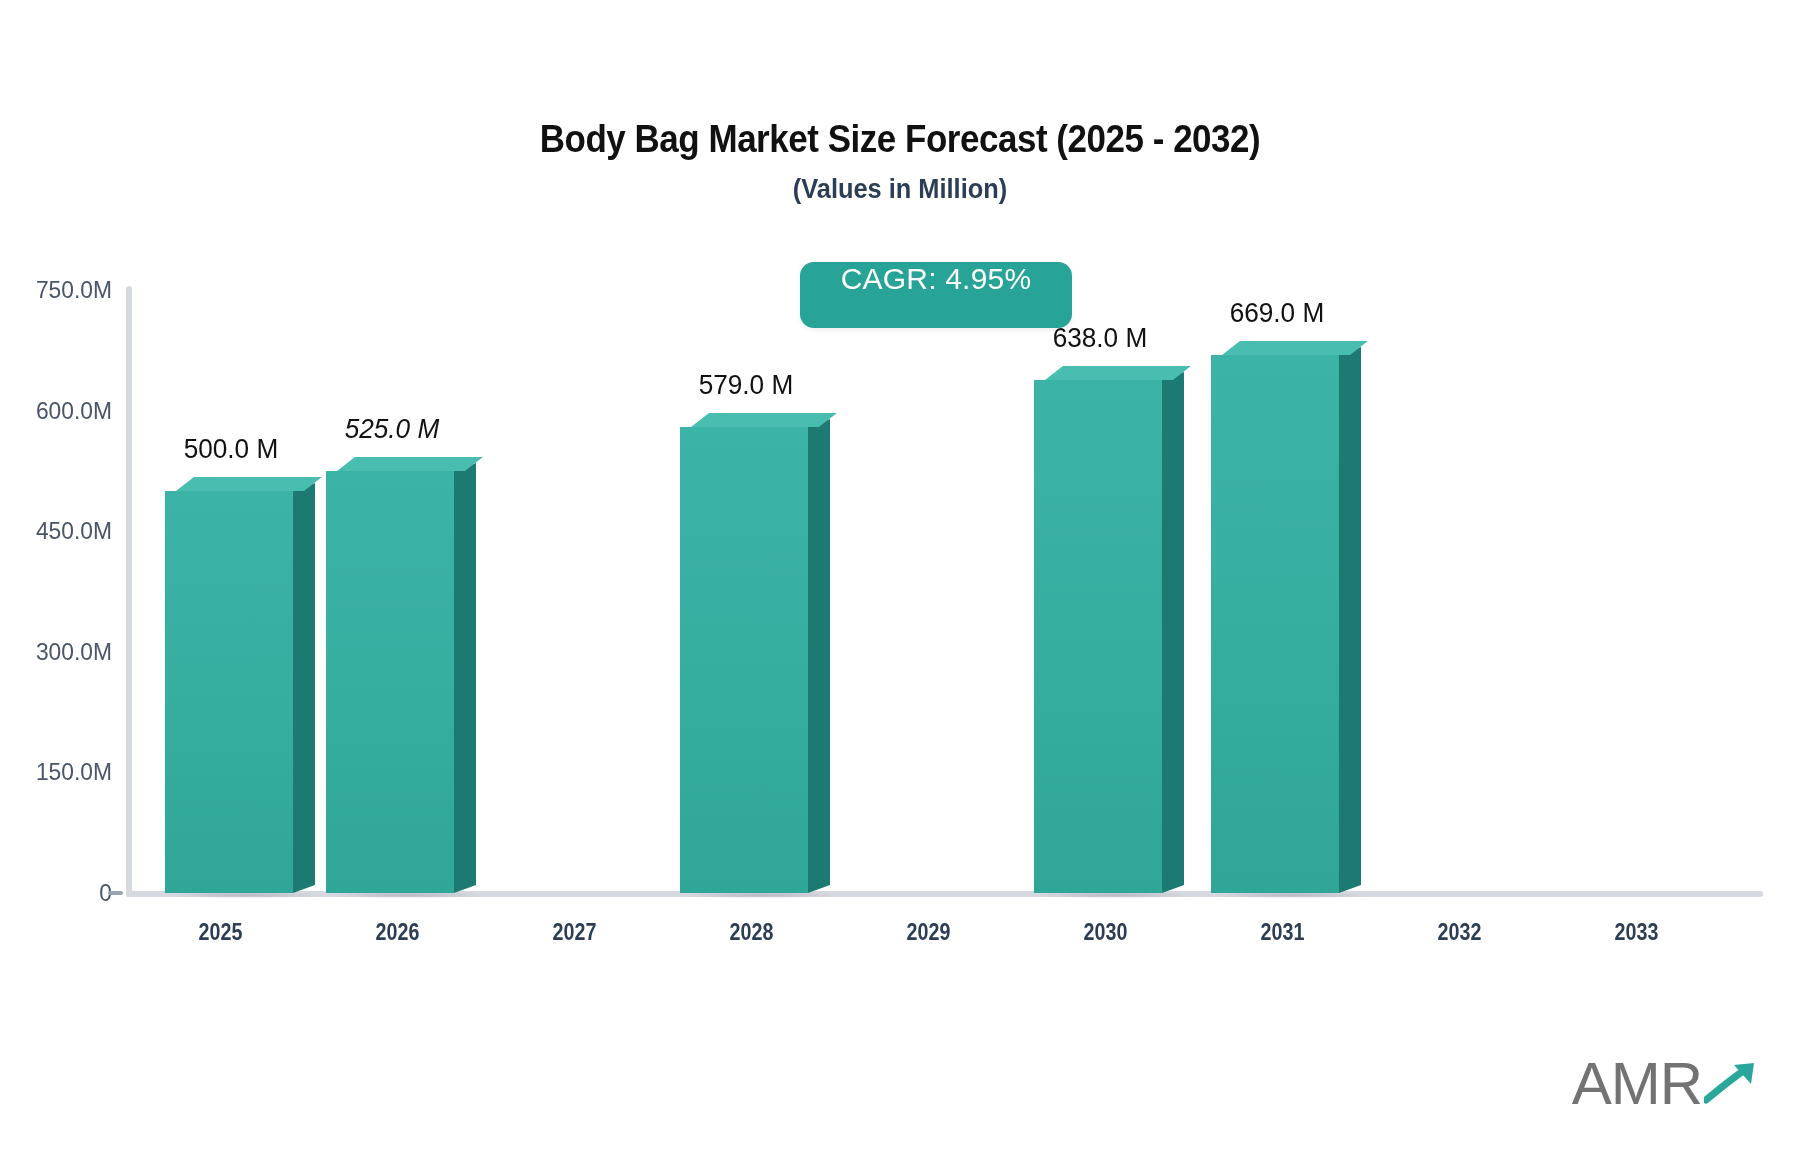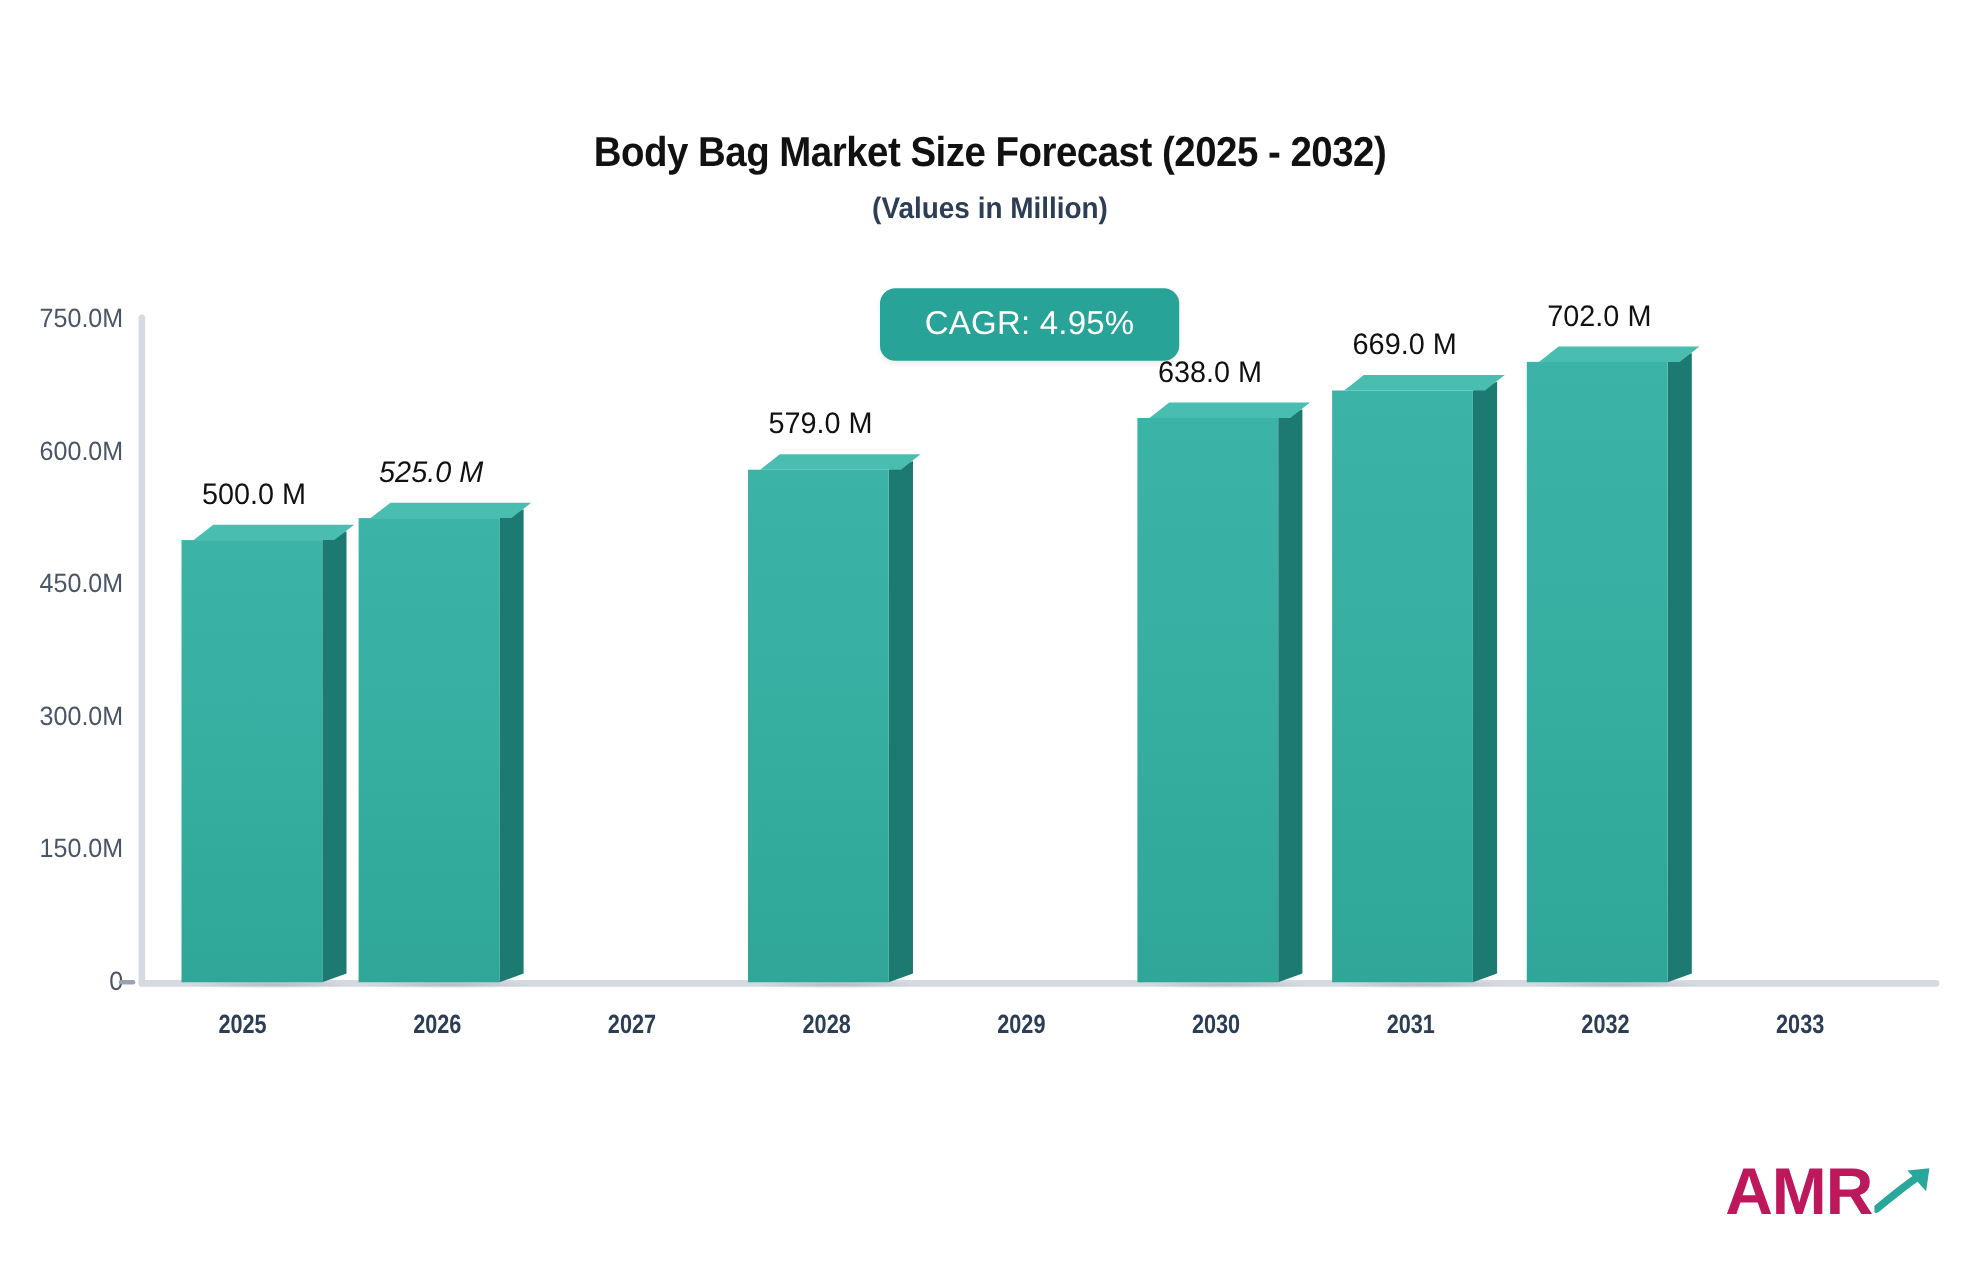--- a/index.html
+++ b/index.html
@@ -40,21 +40,20 @@
   
   #cagr-badge {
     position: absolute;
     top: 262px;
     left: 800px;
     width: 272px;
     height: 66px;
     background: #27a397;
     border-radius: 14px;
     display: flex;
-    align-items: center;
     justify-content: center;
     color: #ffffff;
     font-size: 30px;
     font-weight: 500;
     letter-spacing: 0.2px;
     box-shadow: 0 2px 5px rgba(0,0,0,0.07);
     z-index: 6;
   }
 
   
@@ -162,22 +161,22 @@
   
   #logo {
     position: absolute;
     right: 40px;
     bottom: 42px;
     display: flex;
     align-items: flex-end;
   }
   #logo-text {
     font-size: 60px;
-    font-weight: 700;
-    color: #be185d;
+    font-weight: 400;
+    color: #737373;
     letter-spacing: -1px;
     line-height: 1;
     margin-top: 28px;
   }
   #logo-arrow { margin-left: 2px; margin-bottom: 4px; }
 </style>
 </head>
 <body>
 
 <div id="chart-root">
@@ -229,27 +228,20 @@
         <div class="bar-face" style="height: 512.952px;"></div>
         <div class="bar-top" style="left: 11px; width: 128px; bottom: 512.952px;"></div>
         <div class="bar-value" style="bottom: 538.952px;">638.0 M</div>
       </div>
       <div class="bar-group" style="left: 1078.5px; width: 128px; height: 537.876px; text-decoration: underline;">
         <div class="bar-shadow" style="left: 6px; width: 150px;"></div>
         <div class="bar-side" style="left: 128px; height: 537.876px;"></div>
         <div class="bar-face" style="height: 537.876px;"></div>
         <div class="bar-top" style="left: 11px; width: 128px; bottom: 537.876px;"></div>
         <div class="bar-value" style="bottom: 563.876px;">669.0 M</div>
-      </div>
-      <div class="bar-group" style="left: 1255.5px; width: 128px; height: 564.408px;">
-        <div class="bar-shadow" style="left: 6px; width: 150px;"></div>
-        <div class="bar-side" style="left: 128px; height: 564.408px;"></div>
-        <div class="bar-face" style="height: 564.408px;"></div>
-        <div class="bar-top" style="left: 11px; width: 128px; bottom: 564.408px;"></div>
-        <div class="bar-value" style="bottom: 590.408px;">702.0 M</div>
       </div>
     </div>
   <div id="xticks-layer">
       <div class="xtick" style="left: 132px; width: 177px;">2025</div>
       <div class="xtick" style="left: 309px; width: 177px;">2026</div>
       <div class="xtick" style="left: 486px; width: 177px;">2027</div>
       <div class="xtick" style="left: 663px; width: 177px;">2028</div>
       <div class="xtick" style="left: 840px; width: 177px;">2029</div>
       <div class="xtick" style="left: 1017px; width: 177px;">2030</div>
       <div class="xtick" style="left: 1194px; width: 177px;">2031</div>

